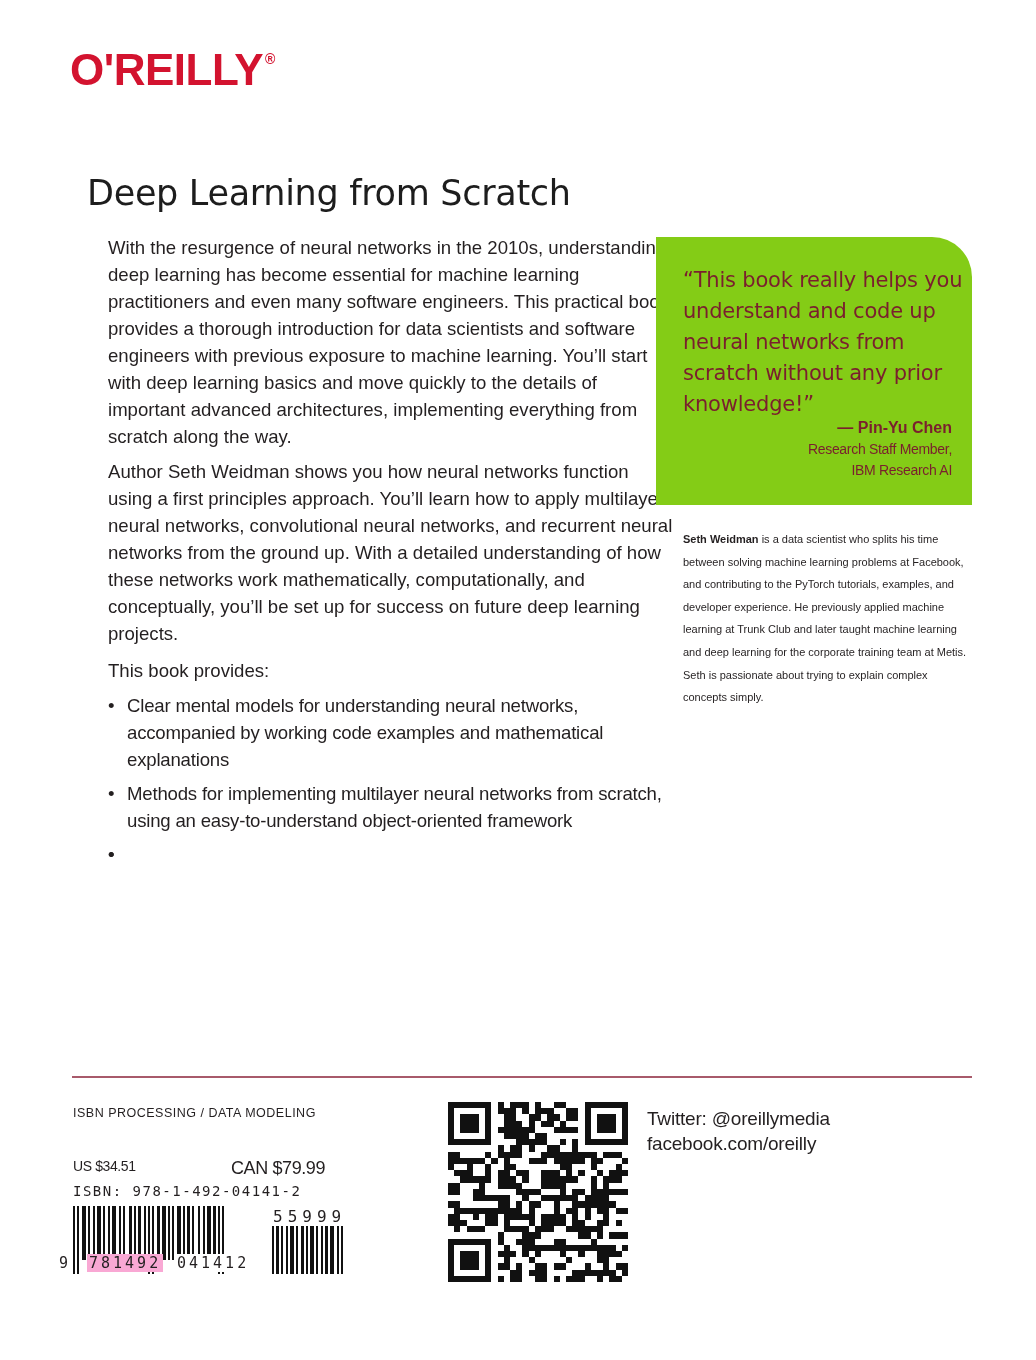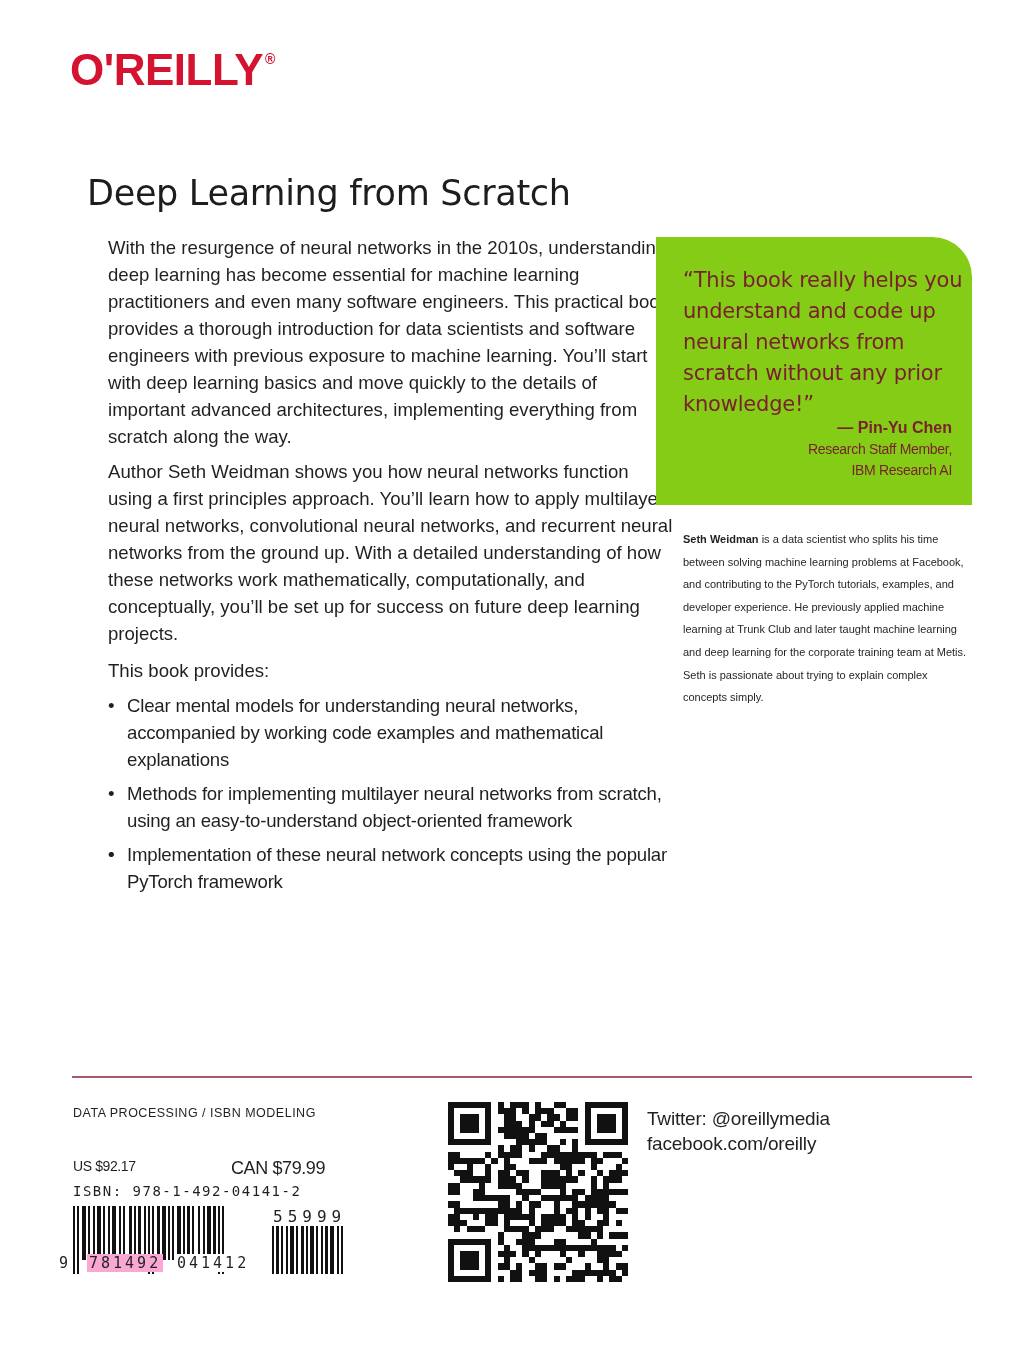--- a/index.html
+++ b/index.html
@@ -73,39 +73,39 @@
 <h1 class="title">Deep Learning from Scratch</h1>
 
 <div class="main">
   <p>With the resurgence of neural networks in the 2010s, understanding deep learning has become essential for machine learning practitioners and even many software engineers. This practical book provides a thorough introduction for data scientists and software engineers with previous exposure to machine learning. You’ll start with deep learning basics and move quickly to the details of important advanced architectures, implementing everything from scratch along the way.</p>
   <p>Author Seth Weidman shows you how neural networks function using a first principles approach. You’ll learn how to apply multilayer neural networks, convolutional neural networks, and recurrent neural networks from the ground up. With a detailed understanding of how these networks work mathematically, computationally, and conceptually, you’ll be set up for success on future deep learning projects.</p>
   <p class="provides-heading">This book provides:</p>
   <ul class="features">
     <li><span class="bullet">•</span><span>Clear mental models for understanding neural networks, accompanied by working code examples and mathematical explanations</span></li>
     <li><span class="bullet">•</span><span>Methods for implementing multilayer neural networks from scratch, using an easy-to-understand object-oriented framework</span></li>
     <li><span class="bullet">•</span></li>
-    <li><span class="bullet">•</span><span>Implementation of these neural network concepts using the popular PyTorch framework</span></li>
+    <li><span class="bullet">•</span></li>
   </ul>
 </div>
 
 <div class="quote-box">
   <p class="quote-text" style="color:#7a1f2e">“This book really helps you understand and code up neural networks from scratch without any prior knowledge!”</p>
   <div class="quote-attr" style="color:#7a1f2e">
     <div class="quote-author">— Pin-Yu Chen</div>
     <div class="quote-role">Research Staff Member,</div>
     <div class="quote-role">IBM Research AI</div>
   </div>
 </div>
 
 <p class="bio"><b>Seth Weidman</b><span> is a data scientist who splits his time between solving machine learning problems at Facebook, and contributing to the PyTorch tutorials, examples, and developer experience. He previously applied machine learning at Trunk Club and later taught machine learning and deep learning for the corporate training team at Metis. Seth is passionate about trying to explain complex concepts simply.</span></p>
 
 <div class="rule" style="background:#a85a6b"></div>
 
-<div class="category">DATA PROCESSING / ISBN MODELING</div>
-<div class="price-us">US $92.17</div>
+<div class="category">ISBN PROCESSING / DATA MODELING</div>
+<div class="price-us">US $34.51</div>
 <div class="price-can">CAN $79.99</div>
 <div class="isbn">ISBN: 978-1-492-04141-2</div>
 
 <svg class="barcode-main" width="192" height="68" id="bc-main">
     <rect x="0" y="0" width="2" height="68" fill="#111"></rect>
     <rect x="4" y="0" width="2" height="68" fill="#111"></rect>
     <rect x="9" y="0" width="4" height="54" fill="#111"></rect>
     <rect x="15" y="0" width="2" height="54" fill="#111"></rect>
     <rect x="20" y="0" width="2" height="54" fill="#111"></rect>
     <rect x="24" y="0" width="4" height="54" fill="#111"></rect>

